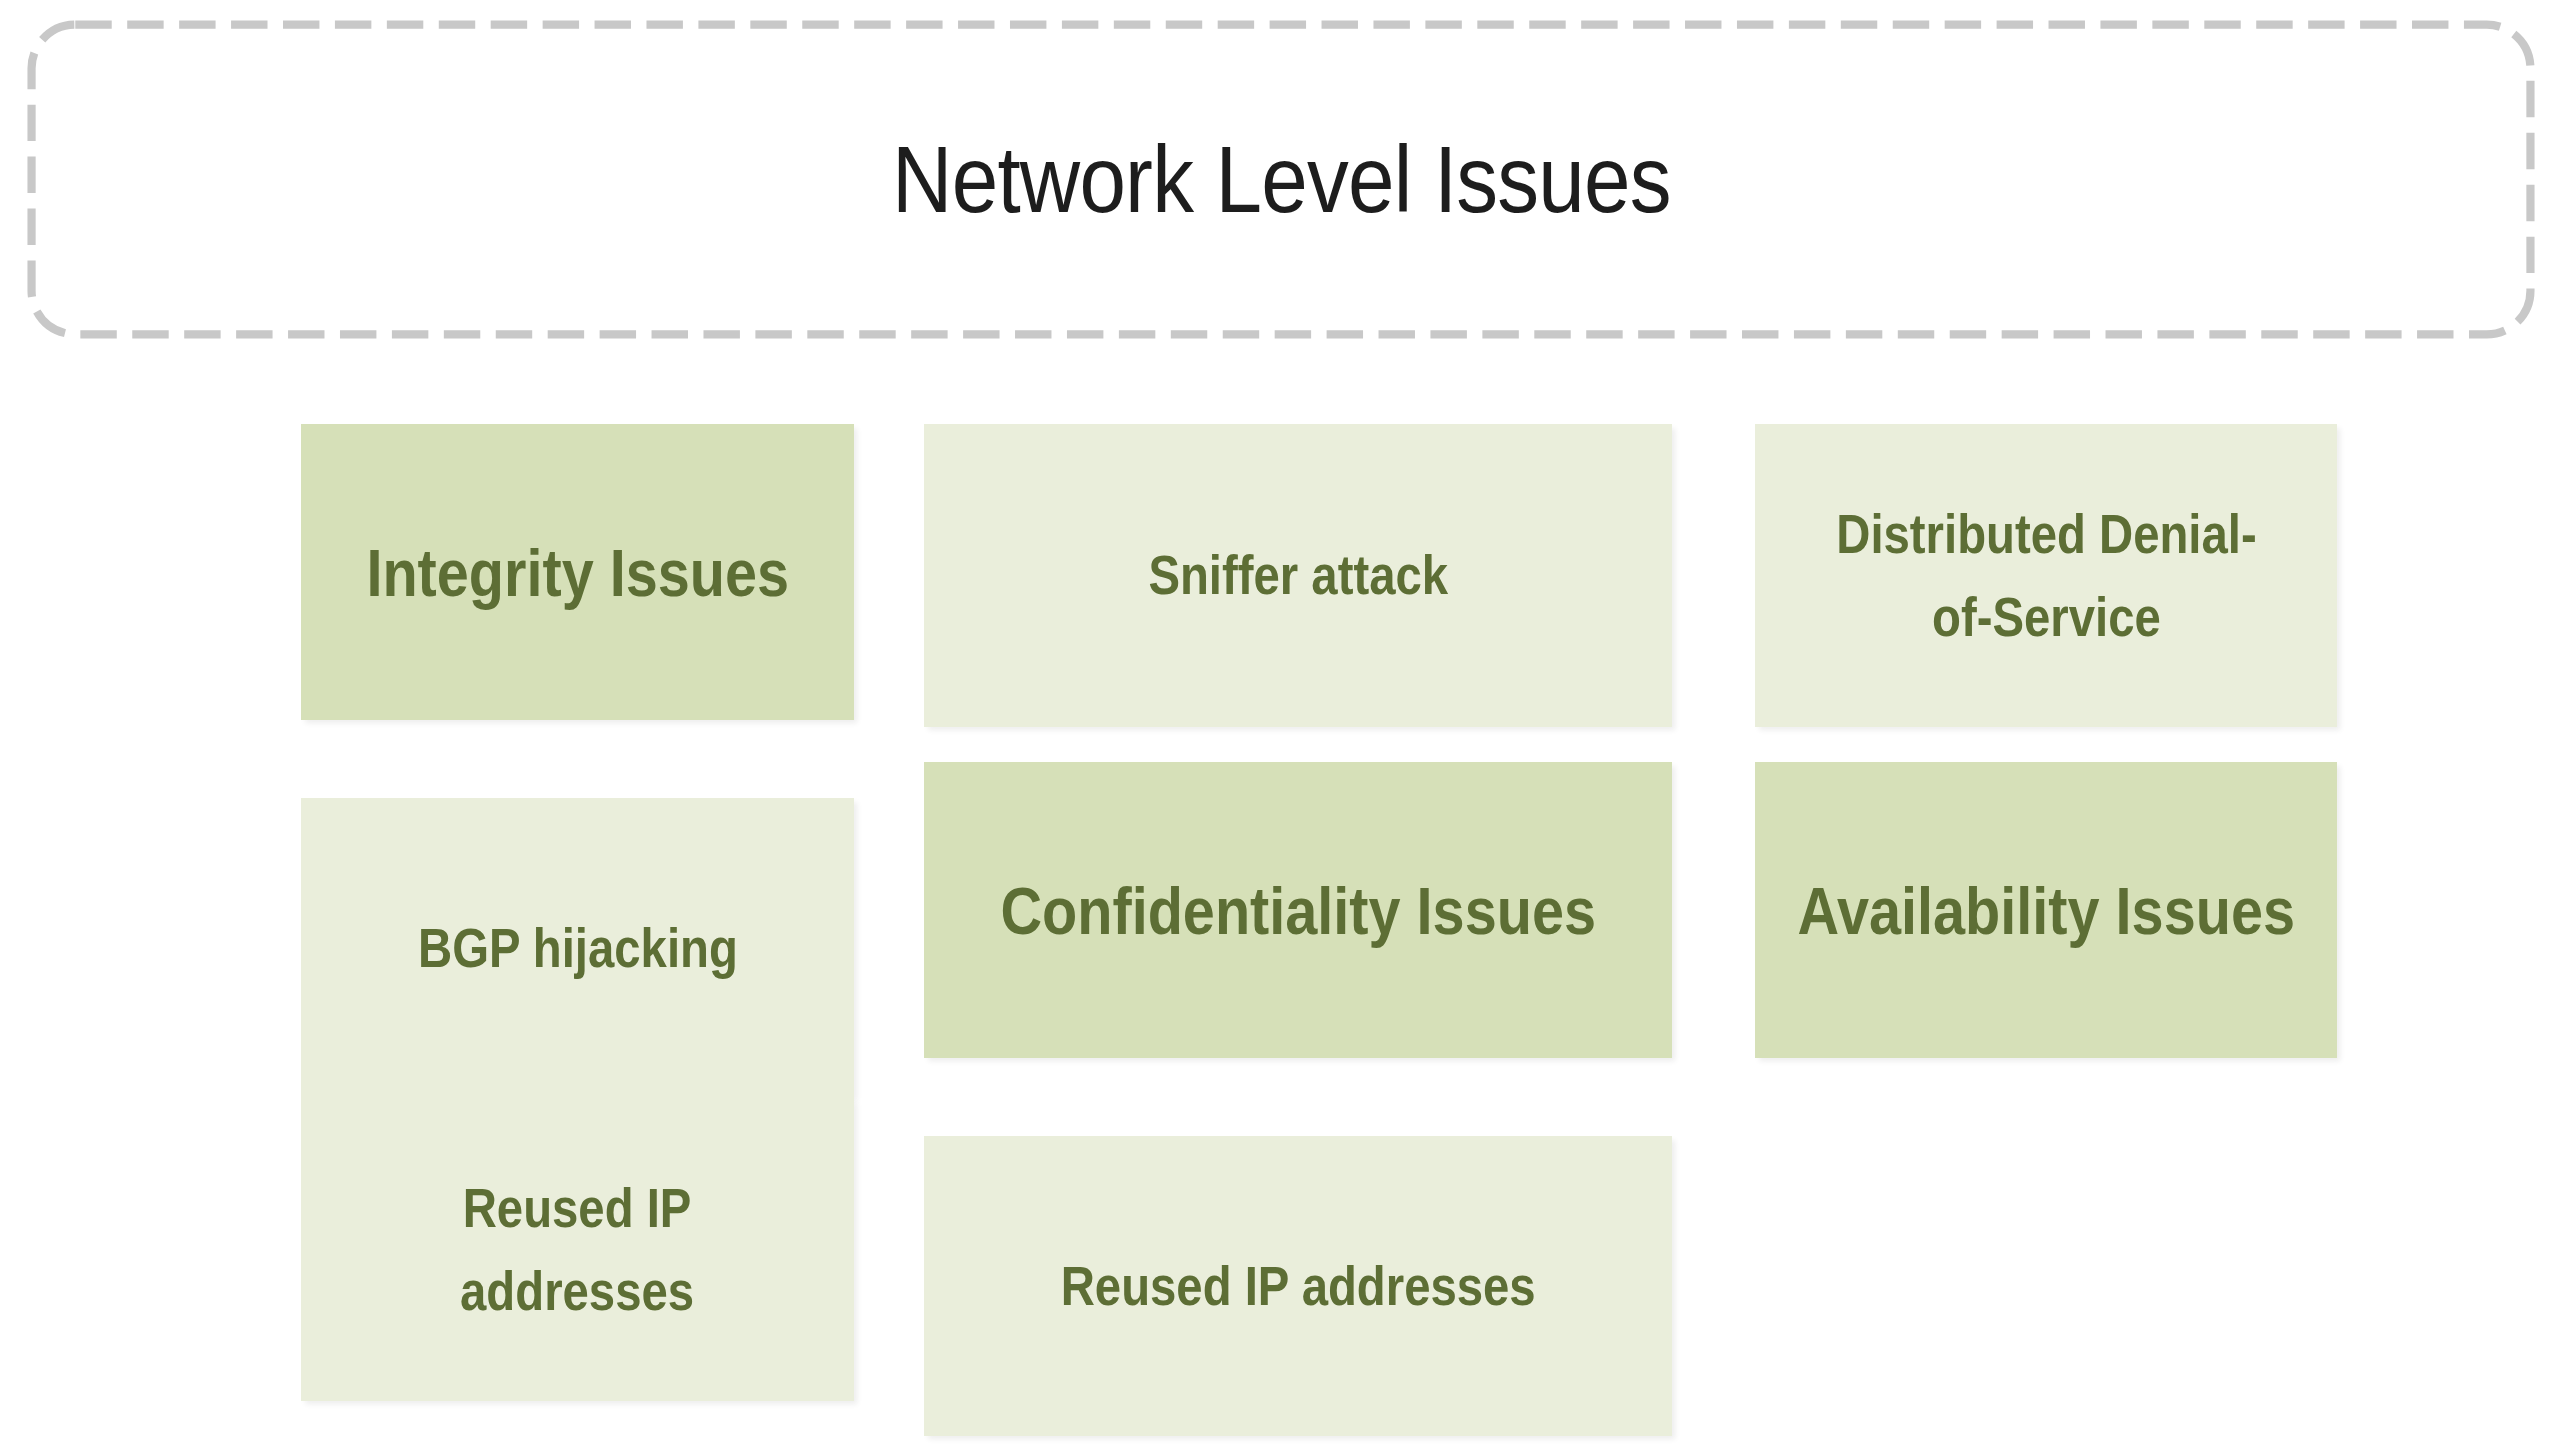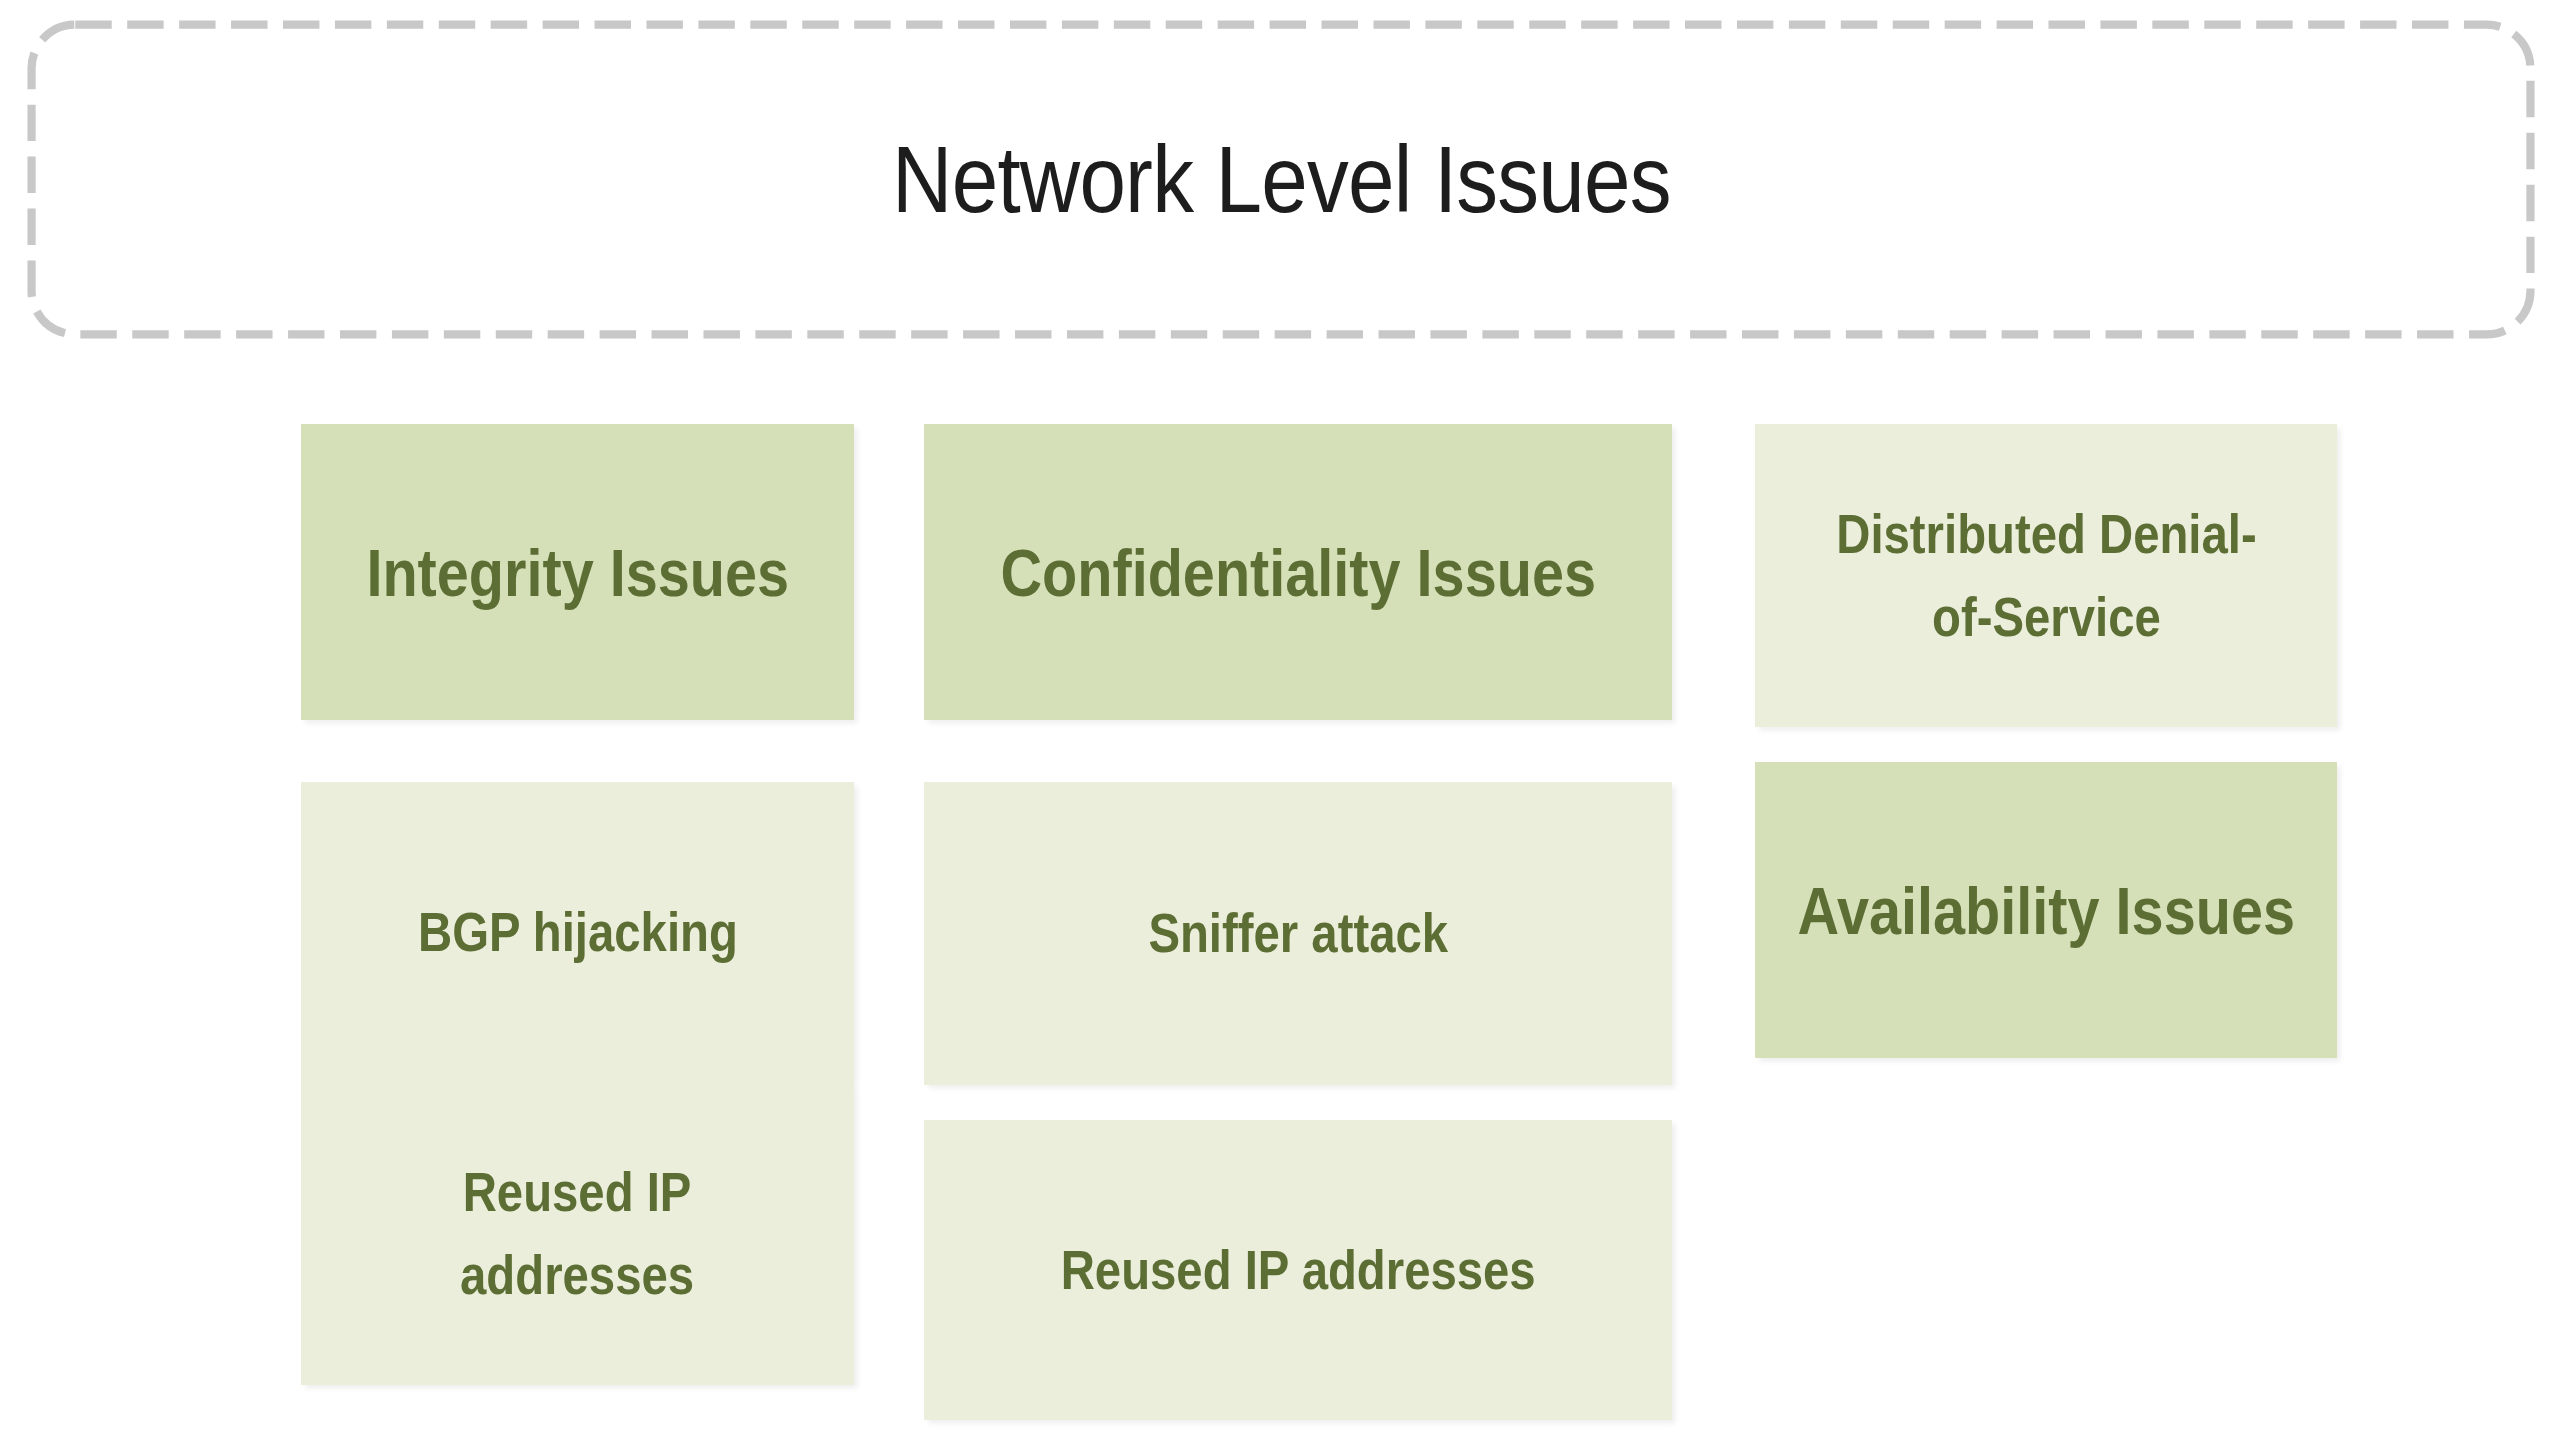--- a/index.html
+++ b/index.html
@@ -67,21 +67,21 @@
   }
   .box > span {
     display: block;
     transform: scaleX(0.86);
     transform-origin: center;
     white-space: pre-line;
   }
 
   .box.header {
     height: 296px;
-    margin-bottom: 62px;
+    margin-bottom: 78px;
     background: #d6e0b8;
     font-size: 67px;
     justify-content: center;
   }
   .box.header > span { white-space: nowrap; }
 
   .box.item {
     background: #eaeedb;
     font-size: 55px;
     line-height: 1.5;
@@ -114,25 +114,25 @@
     <div class="box item row3">
       <span>BGP hijacking</span>
     </div>
     <div class="box item row2">
       <span>Reused IP
 addresses</span>
     </div>
   </div>
 
   <div class="column col-2">
+    <div class="box item row2">
+      <span>Sniffer attack</span>
+    </div>
     <div class="box header">
       <span>Confidentiality Issues</span>
-    </div>
-    <div class="box item row2">
-      <span>Sniffer attack</span>
     </div>
     <div class="box item row3">
       <span>Reused IP addresses</span>
     </div>
   </div>
 
   <div class="column col-3">
     <div class="box item row2">
       <span>Distributed Denial-
 of-Service</span>

